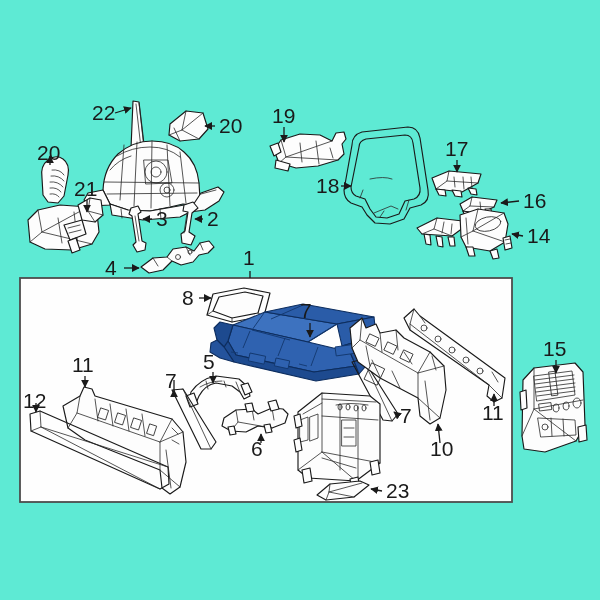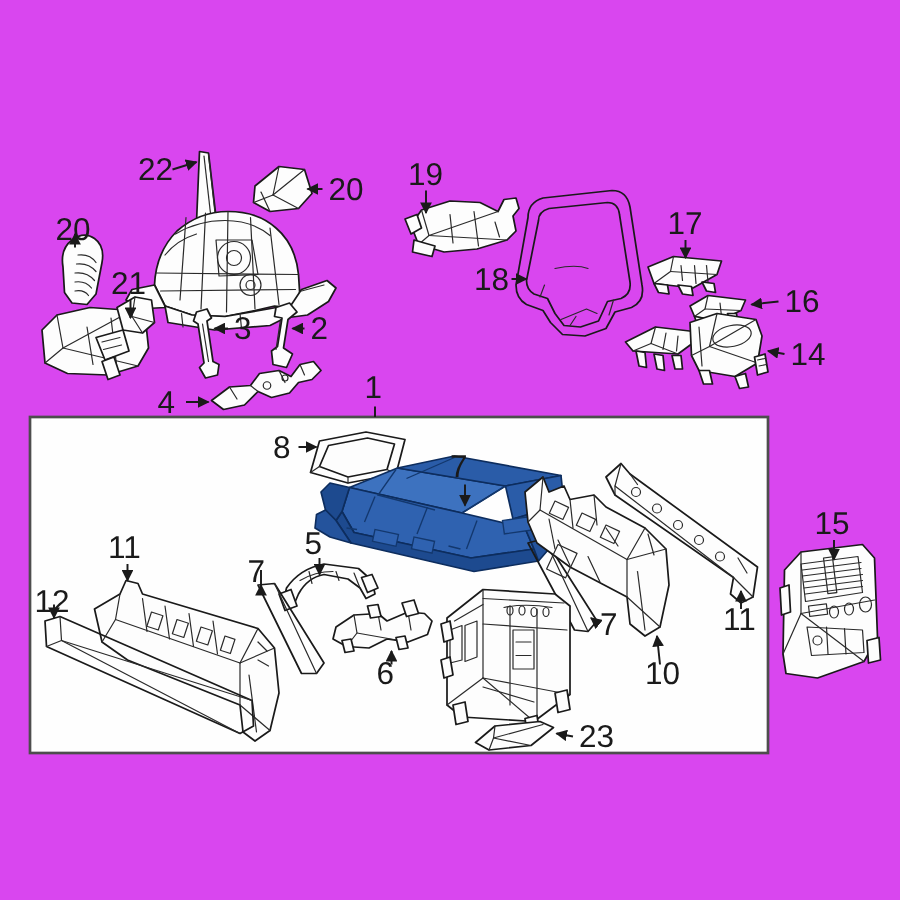--- a/index.html
+++ b/index.html
@@ -4,21 +4,21 @@
 <style>
   html, body {
     margin: 0;
     padding: 0;
     background: #ffffff;
   }
   #page {
     position: relative;
     width: 600px;
     height: 600px;
-    background: #d946ef;
+    background: #5eead4;
     font-family: "Liberation Sans", sans-serif;
     overflow: hidden;
   }
   #diagram-svg {
     position: absolute;
     left: 0;
     top: 0;
     width: 600px;
     height: 600px;
   }

